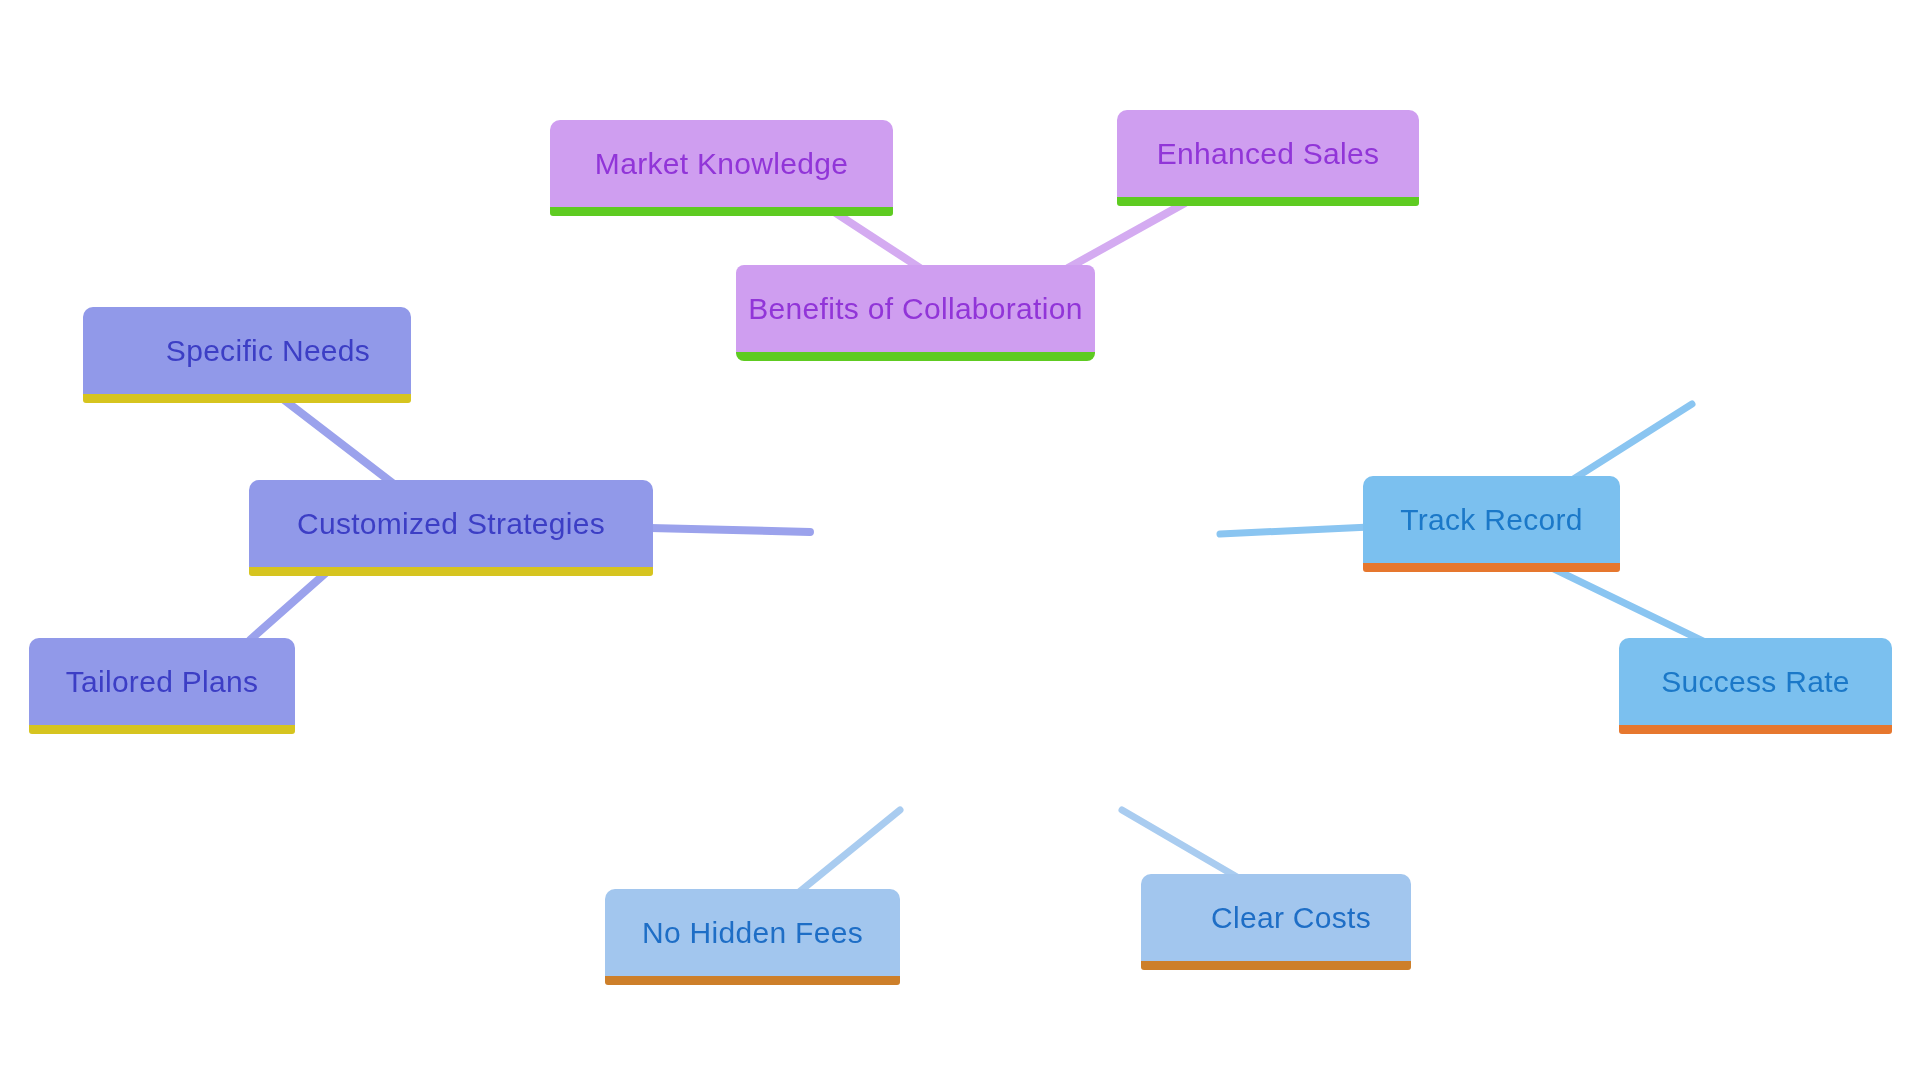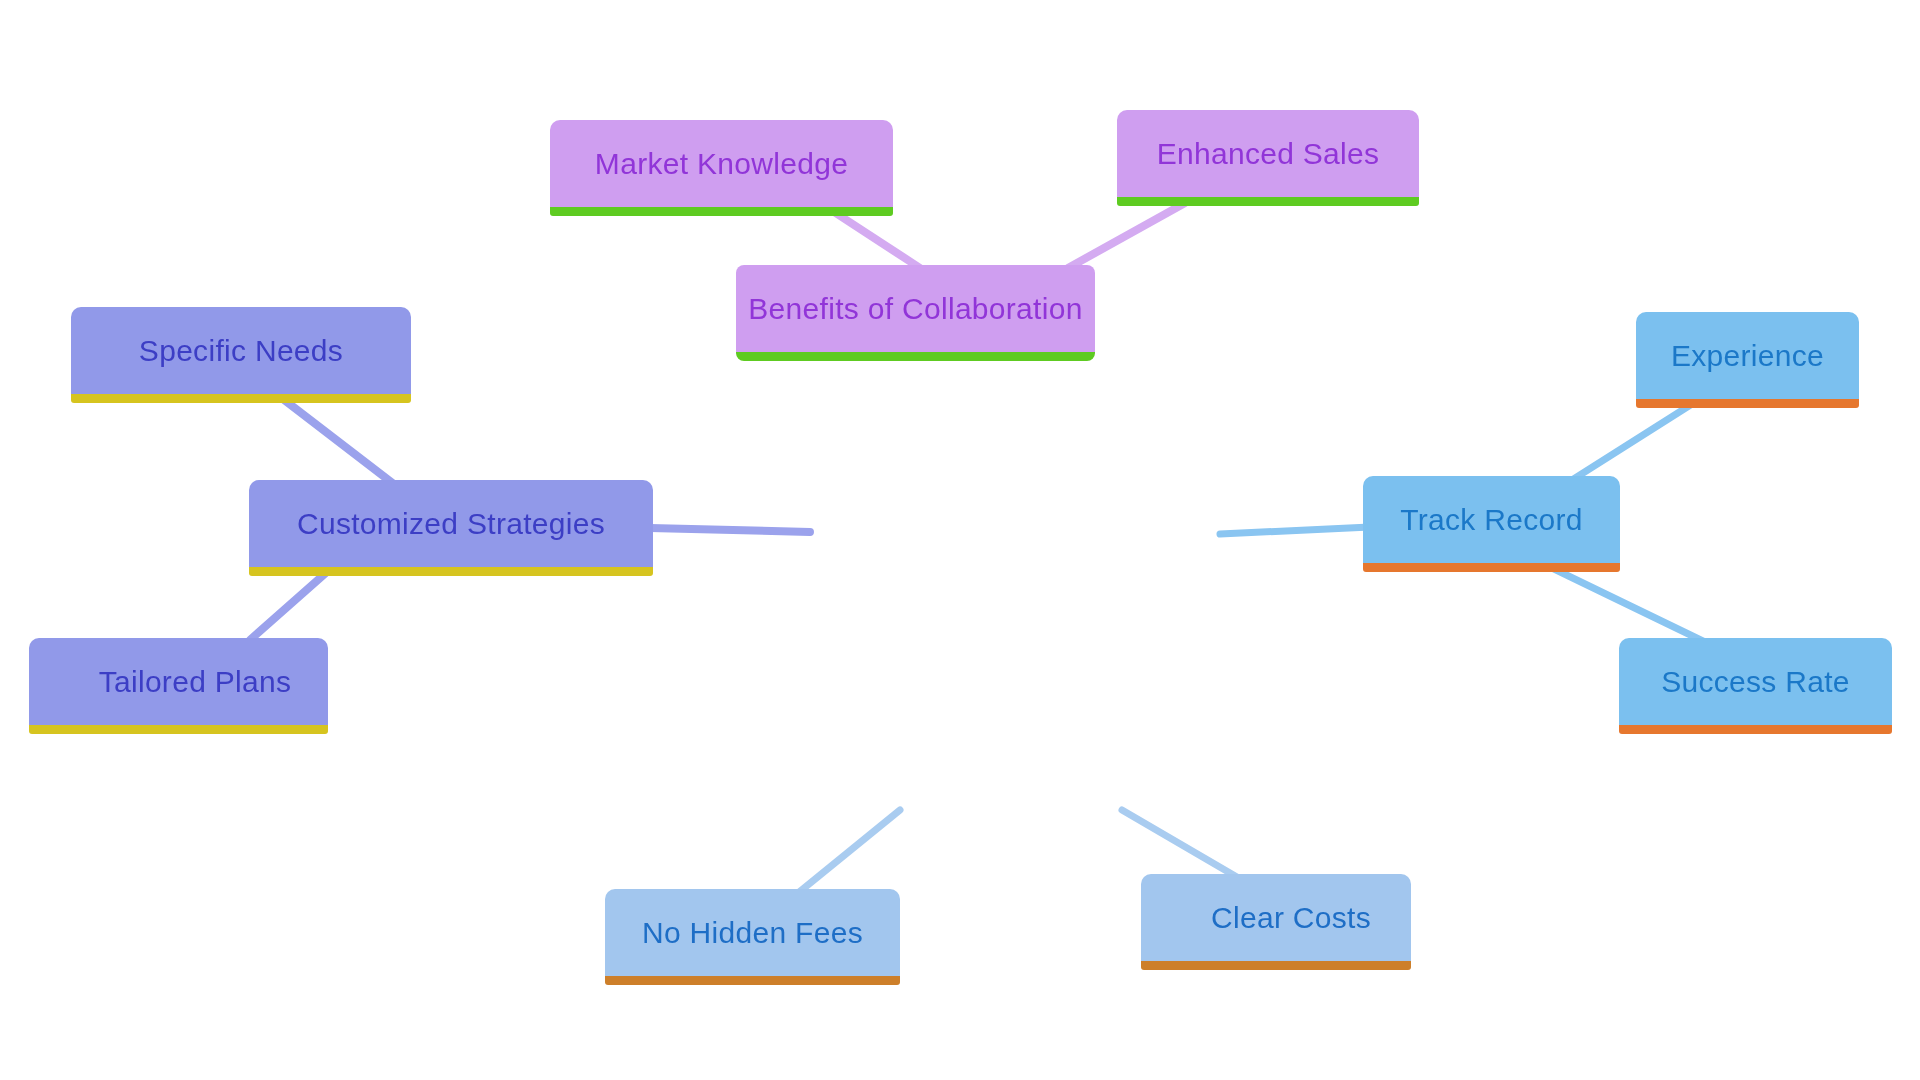--- a/index.html
+++ b/index.html
@@ -100,23 +100,22 @@
     <line class="line-pricing" x1="900" y1="810" x2="798" y2="893"></line>
     <line class="line-pricing" x1="1122" y1="810" x2="1242" y2="880"></line>
   </svg>
 
 
   <div class="node collab" style="left:736px; top:265px; width:359px;border-radius:8px;">Benefits of Collaboration</div>
   <div class="node collab" style="left:550px; top:100px; width:343px;margin-top:20px;">Market Knowledge</div>
   <div class="node strat" style="left:249px; top:480px; width:404px;">Customized Strategies</div>
 
   <div class="node collab" style="left:1117px; top:110px; width:302px;">Enhanced Sales</div>
-  <div class="node strat" style="left:71px; top:307px; width:340px;">Specific Needs</div>
-  <div class="node strat" style="left:29px; top:638px; width:266px;padding-left:33px;">Tailored Plans</div>
+  <div class="node strat" style="left:83px; top:307px; width:286px;padding-left:42px;">Specific Needs</div>
+  <div class="node strat" style="left:29px; top:638px; width:266px;">Tailored Plans</div>
 
   <div class="node track" style="left:1363px; top:476px; width:257px;">Track Record</div>
-  <div class="node track" style="left:1636px; top:312px; width:223px;">Experience</div>
   <div class="node track" style="left:1619px; top:638px; width:273px;">Success Rate</div>
 
   <div class="node pricing" style="left:605px; top:889px; width:295px;">No Hidden Fees</div>
   <div class="node pricing" style="left:1141px; top:874px; width:240px;padding-left:30px;">Clear Costs</div>
 
 </div>
 
 </body></html>

